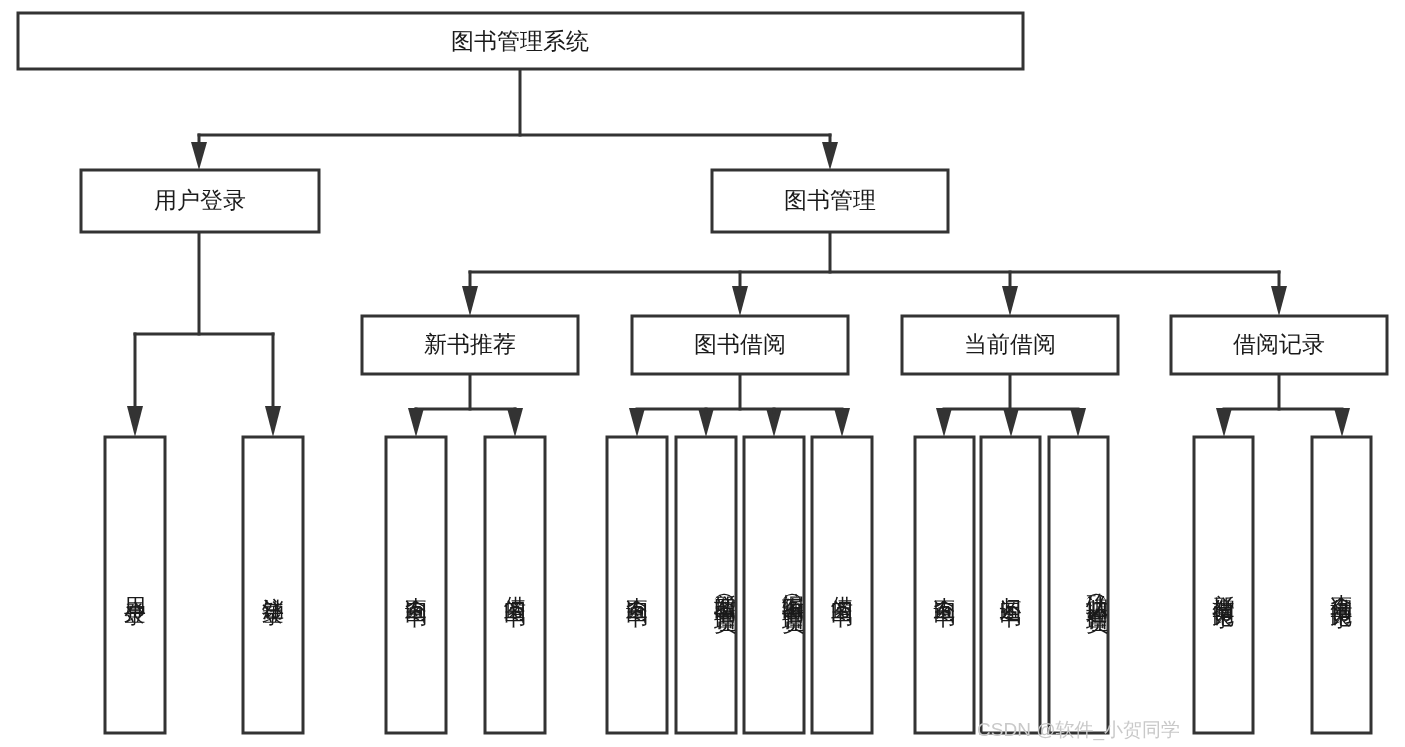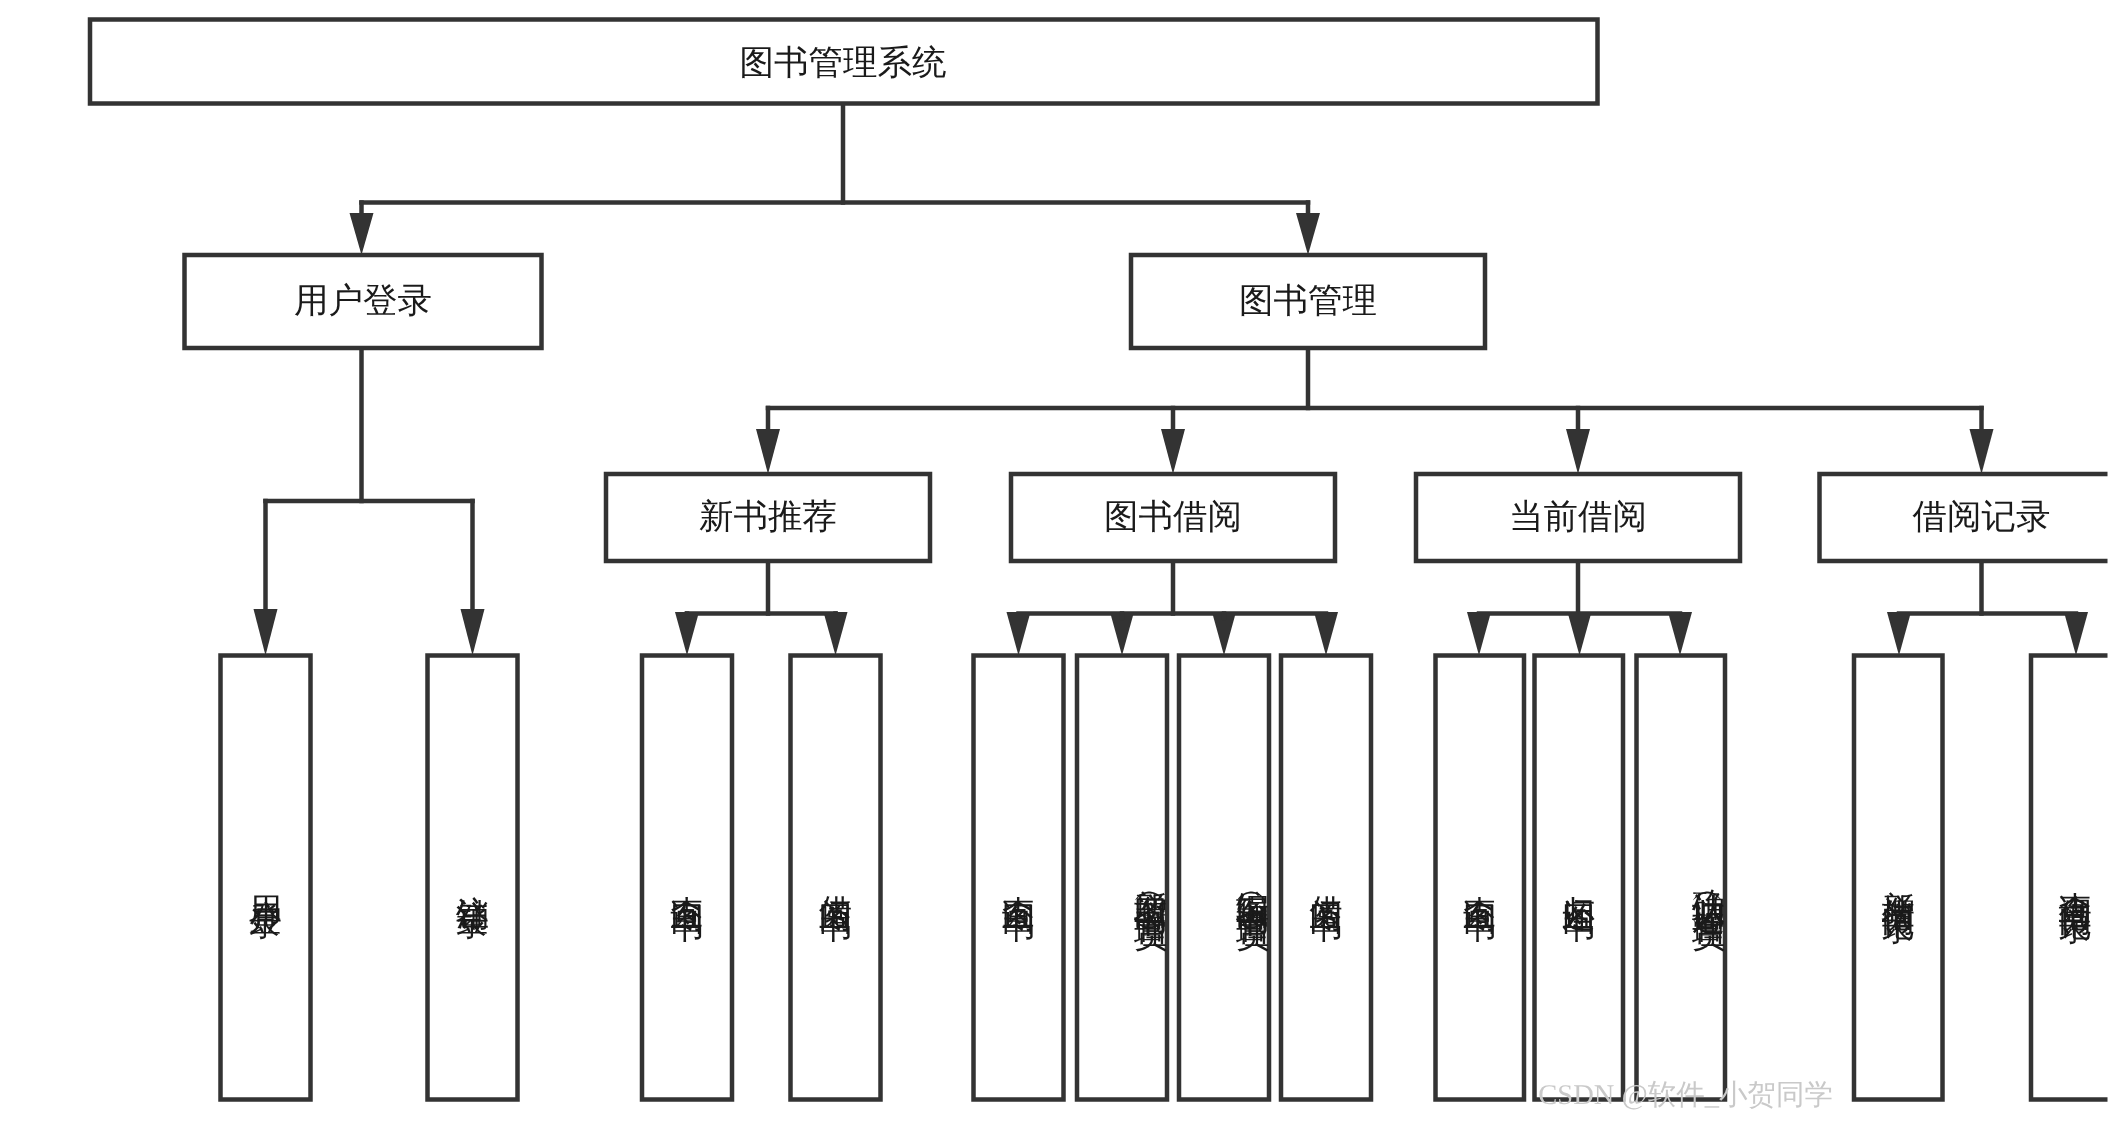--- a/index.html
+++ b/index.html
@@ -11,21 +11,20 @@
     width: 1405px;
     height: 747px;
     font-family: "Liberation Sans", "DejaVu Sans", sans-serif;
     overflow: hidden;
     position: relative;
   }
   #diagram-root {
     position: relative;
     width: 1188px;
     height: 747px;
-    margin-left: 42px;
   }
   svg.flowchart {
     position: absolute;
     top: 0;
     left: 0;
     width: 1405px;
     height: 747px;
     display: block;
   }
   .node-box {
@@ -47,21 +46,21 @@
     font-family: "Liberation Sans", "DejaVu Sans", sans-serif;
     font-size: 23px;
     fill: #1a1a1a;
     text-anchor: middle;
     dominant-baseline: middle;
   }
   .watermark-text {
     position: absolute;
     right: 8px;
     bottom: 4px;
-    font-family: Liberation Serif, serif;
+    font-family: Liberation Sans, sans-serif;
     font-size: 19px;
     color: #c9c9c9;
     white-space: nowrap;
     pointer-events: none;
     user-select: none;
     text-align: center;
   }
   .vlabel {
     position: absolute;
     display: flex;

